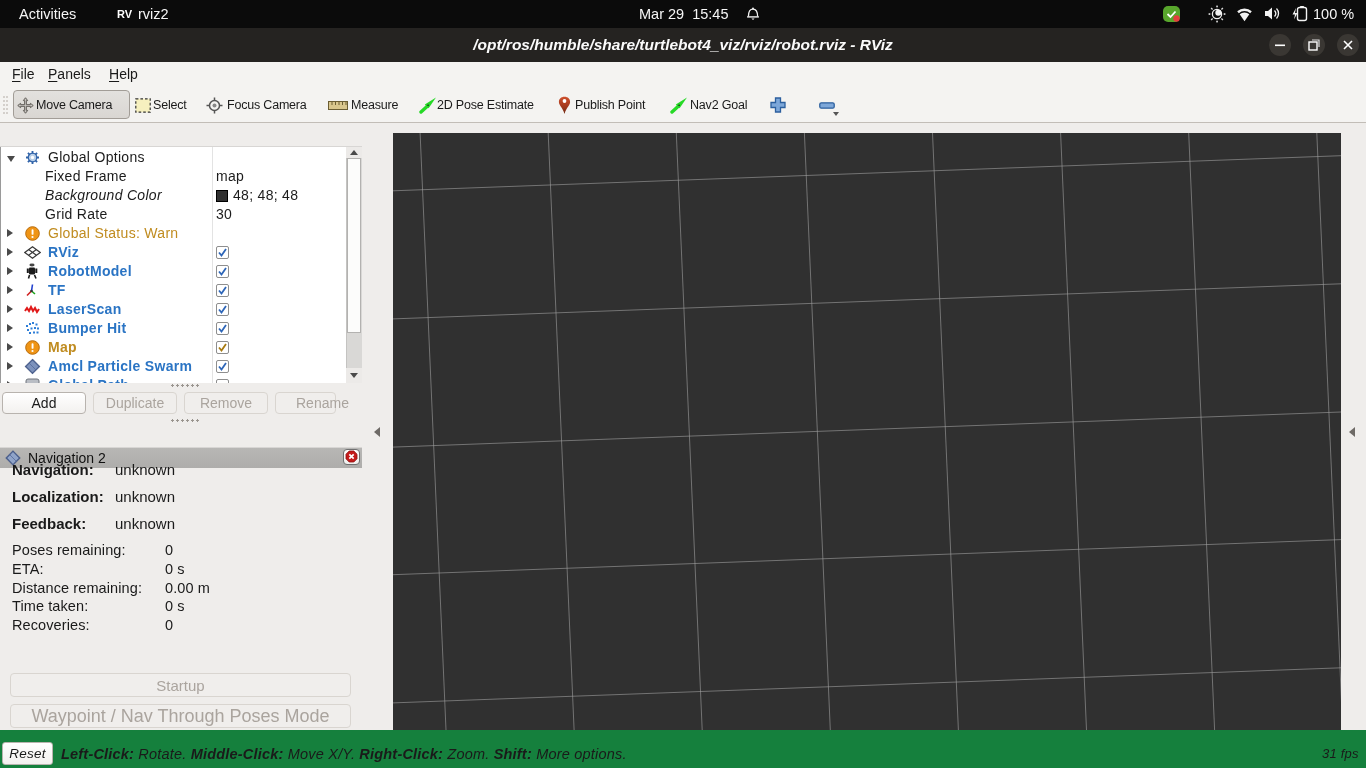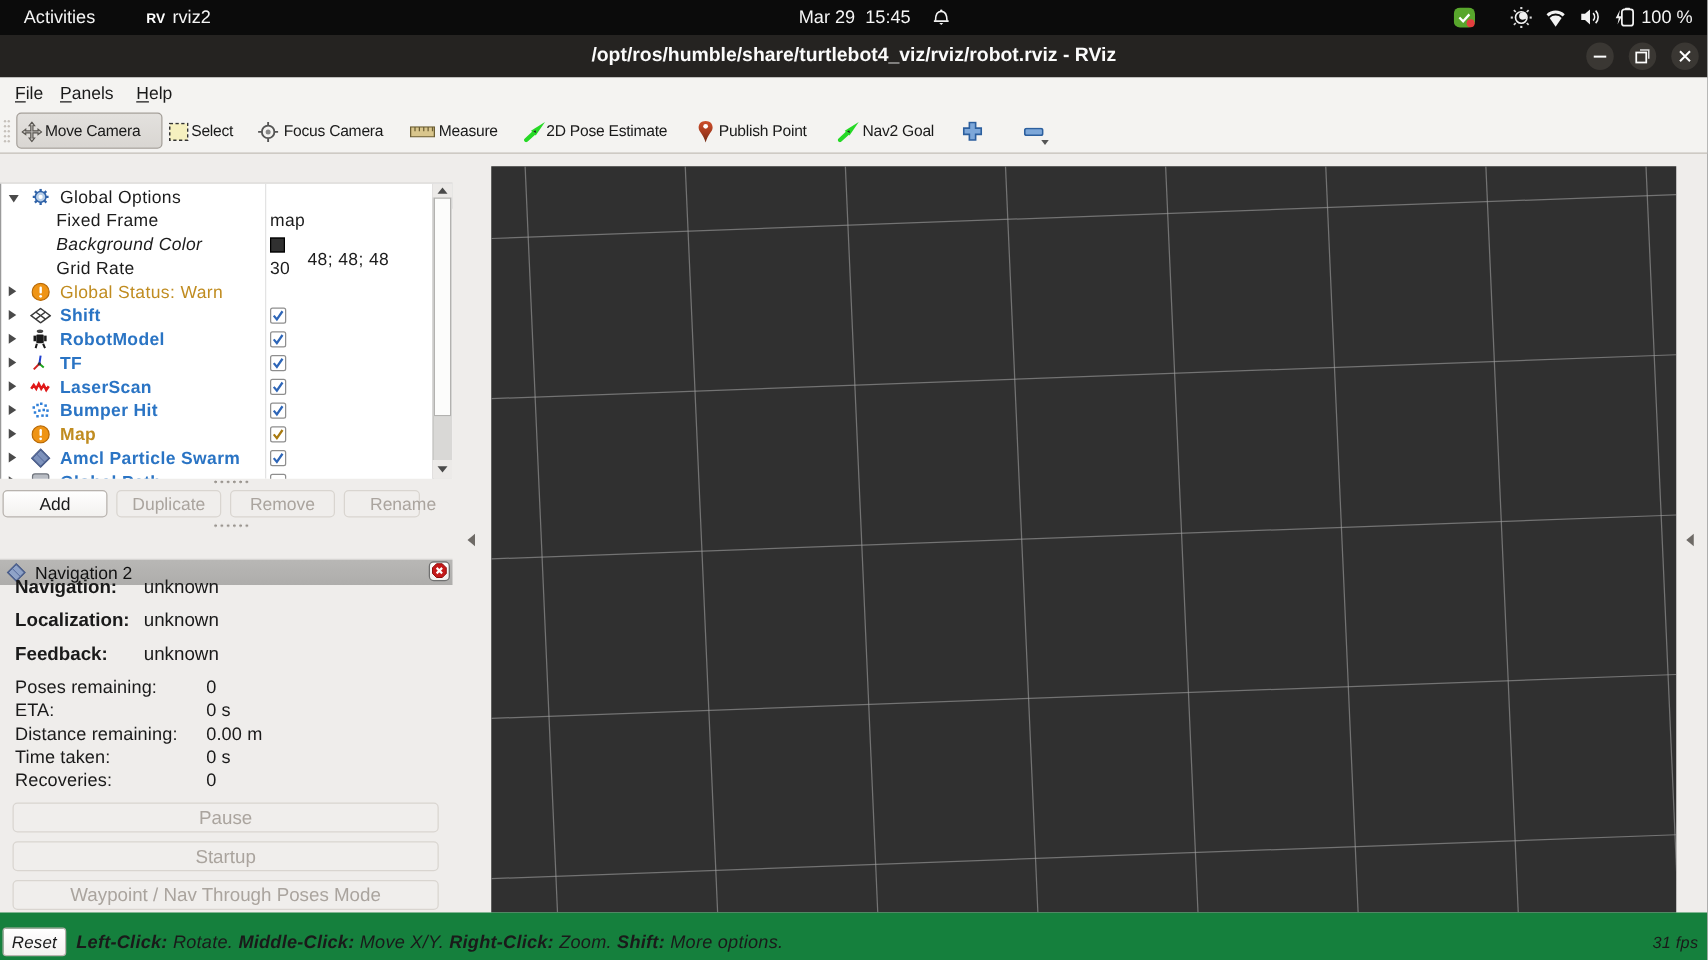--- a/index.html
+++ b/index.html
@@ -7,21 +7,21 @@
 body { font-family:"Liberation Sans", sans-serif; }
 #scr { position:relative; width:1366px; height:768px; background:#efedeb; overflow:hidden; }
 .abs { position:absolute; }
 
 
 #topbar { left:0; top:0; width:1366px; height:28px; background:#0b0b0b; color:#f6f6f6; font-size:14.5px; }
 #topbar .it { position:absolute; top:0; height:28px; line-height:28px; }
 
 
 #titlebar { left:0; top:28px; width:1366px; height:34px; background:#252321; }
-#title { position:absolute; left:0; top:0; width:100%; height:34px; line-height:34px; text-align:center; color:#fbfbfb; font-size:15.5px; font-weight:bold; }
+#title { position:absolute; left:0; top:0; width:100%; height:34px; line-height:34px; text-align:center; color:#fbfbfb; font-size:15.5px; font-weight:bold;font-style:italic; }
 .wbtn { position:absolute; top:34px; width:22px; height:22px; border-radius:50%; background:#3a3733; }
 
 
 #menubar { left:0; top:62px; width:1366px; height:26px; background:#f4f3f1; color:#1a1a1a; font-size:14px; }
 #menubar span.m { position:absolute; top:0; height:26px; line-height:25px; }
 .ul { text-decoration:underline; text-underline-offset:2px; }
 
 
 #toolbar { left:0; top:88px; width:1366px; height:35px; background:#f4f3f1; border-bottom:1px solid #c2bdb7; font-size:12.5px; letter-spacing:-0.2px; color:#1a1a1a; }
 .tbtxt { position:absolute; top:0; height:34px; line-height:34px; }
@@ -241,21 +241,21 @@
     </div>
 
     <div class="row" style="top:20px;">
       <span class="abs" style="left:44px;">Fixed Frame</span>
       <span class="abs" style="left:215px;">map</span>
     </div>
 
     <div class="row" style="top:39px;">
       <span class="abs" style="left:44px;font-style:italic;">Background Color</span>
       <div class="abs" style="left:215px; top:3.5px; width:12px; height:12px; background:#303030; border:1px solid #000;"></div>
-      <span class="abs" style="left:245px;margin-top:12px;">48; 48; 48</span>
+      <span class="abs" style="left:232px;">48; 48; 48</span>
     </div>
 
     <div class="row" style="top:58px;">
       <span class="abs" style="left:44px;">Grid Rate</span>
       <span class="abs" style="left:215px;">30</span>
     </div>
 
     <div class="row" style="top:77px;">
       <div class="exp expr" style="top:5px;"></div>
       <svg class="abs" style="left:24px; top:2px;" width="15" height="15" viewBox="0 0 15 15">
@@ -267,21 +267,21 @@
     </div>
 
     <div class="row" style="top:96px;">
       <div class="exp expr" style="top:5px;"></div>
       <svg class="abs" style="left:23px; top:3px;" width="17" height="13" viewBox="0 0 17 13">
         <g fill="none" stroke="#3a3a3a" stroke-width="1.2">
           <path d="M8.5 0.8 L16.2 6.5 L8.5 12.2 L0.8 6.5 Z"></path>
           <path d="M4.6 3.6 L12.4 9.3 M12.4 3.6 L4.6 9.3"></path>
         </g>
       </svg>
-      <span class="abs bluename" style="left:47px;">Shift</span>
+      <span class="abs bluename" style="left:47px;">RViz</span>
       <div class="cbx"></div>
       <svg class="abs" style="left:215px; top:3px;" width="13" height="13">
           <path d="M3 6.5 L5.5 9.5 L10 3" stroke="#2e66b8" stroke-width="1.8" fill="none"></path>
         </svg>
     </div>
 
     <div class="row" style="top:115px;">
       <div class="exp expr" style="top:5px;"></div>
       <svg class="abs" style="left:24px; top:1px;" width="15" height="17" viewBox="0 0 15 17">
         <ellipse cx="7" cy="2" rx="2.6" ry="1.4" fill="#444"></ellipse>
@@ -425,23 +425,22 @@
   <span class="slab" style="left:165px; top:542px;">0</span>
   <span class="slab" style="left:12px; top:560.5px;">ETA:</span>
   <span class="slab" style="left:165px; top:560.5px;">0 s</span>
   <span class="slab" style="left:12px; top:579.5px;">Distance remaining:</span>
   <span class="slab" style="left:165px; top:579.5px;">0.00 m</span>
   <span class="slab" style="left:12px; top:598px;">Time taken:</span>
   <span class="slab" style="left:165px; top:598px;">0 s</span>
   <span class="slab" style="left:12px; top:616.5px;">Recoveries:</span>
   <span class="slab" style="left:165px; top:616.5px;">0</span>
 
-  <div class="btn dis" style="left:10px; top:642px; width:341px; height:24px; line-height:23px; font-size:15px;">Pause</div>
   <div class="btn dis" style="left:10px; top:673px; width:341px; height:24px; line-height:23px; font-size:15px;">Startup</div>
-  <div class="btn dis" style="left:10px; top:704px; width:341px; height:24px; line-height:23px; font-size:15px;">Waypoint / Nav Through Poses Mode</div>
+  <div class="btn dis" style="left:10px; top:704px; width:341px; height:24px; line-height:23px; font-size:18px;">Waypoint / Nav Through Poses Mode</div>
 
   <div class="abs" style="left:374px; top:427px; width:0; height:0; border-right:6px solid #6e6a66; border-top:5px solid transparent; border-bottom:5px solid transparent;"></div>
 
   <div class="abs" style="left:393px; top:133px; width:948px; height:597px; background:#303030; overflow:hidden;">
     <svg width="948" height="597" style="position:absolute; left:0; top:0;">
       <g stroke="rgba(160,160,160,0.6)" stroke-width="1">
         <line x1="27.1" y1="0" x2="53.0" y2="597"></line>
         <line x1="155.2" y1="0" x2="181.1" y2="597"></line>
         <line x1="283.3" y1="0" x2="309.2" y2="597"></line>
         <line x1="411.4" y1="0" x2="437.3" y2="597"></line>

